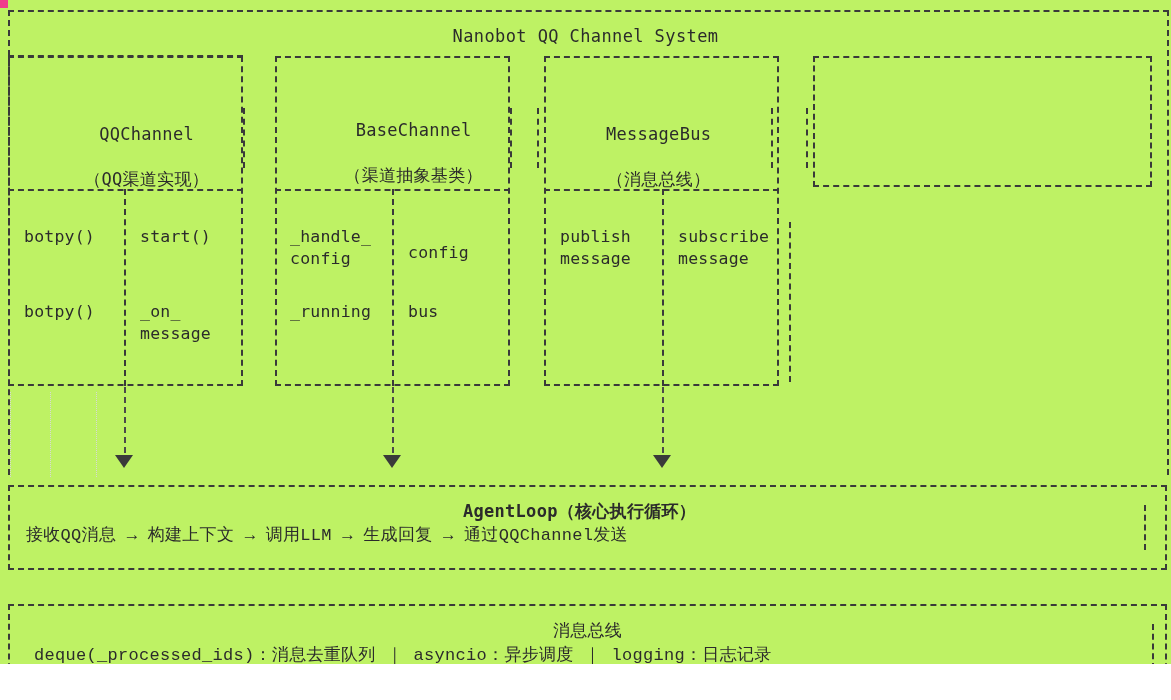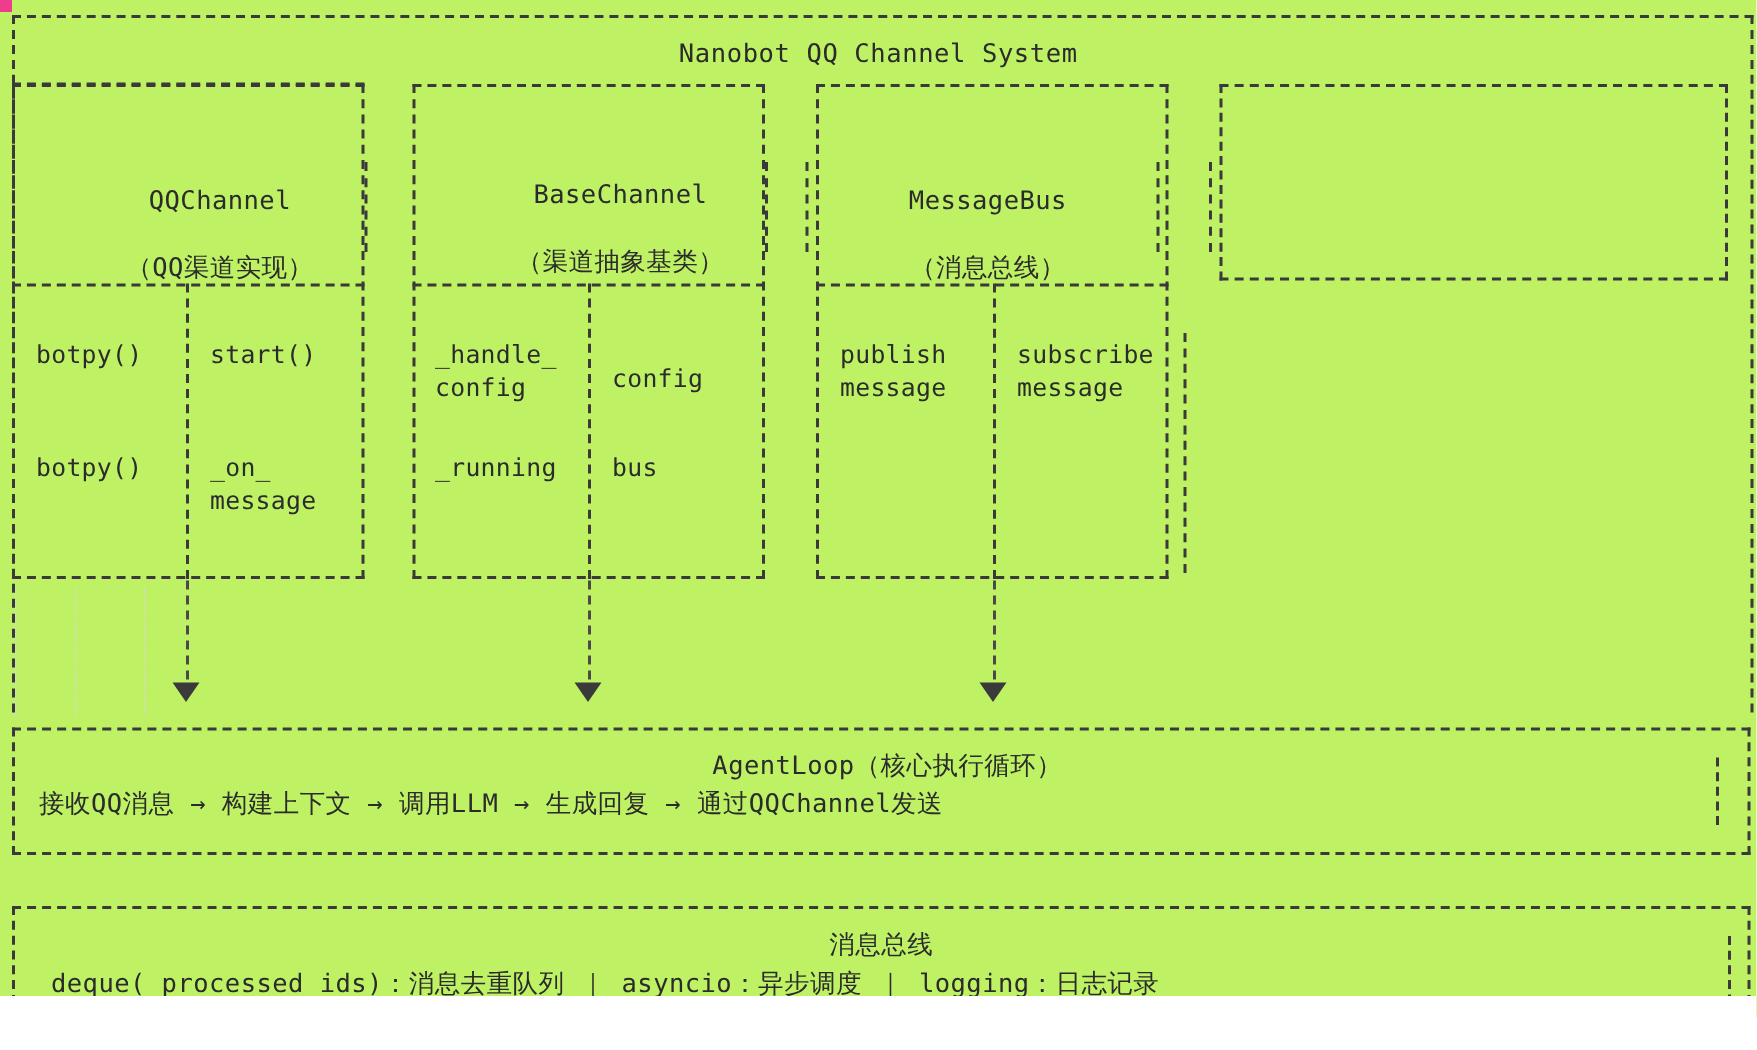--- a/index.html
+++ b/index.html
@@ -43,21 +43,21 @@
   .txt{
     position:absolute;
     white-space:pre;
     line-height:1.34;
     color:#2b2b2b;
   }
   .t-title{ font-size:17px; letter-spacing:0.4px; }
   .t-head{ font-size:17px; text-align:center; letter-spacing:0.3px;}
   .t-cell{ font-size:16.5px; letter-spacing:0.2px; }
   .t-loop{ font-size:17px; letter-spacing:0.3px;}
-  .t-flow{ font-size:17px; letter-spacing:0.3px;}
+  .t-flow{ font-size:17px; letter-spacing:0.3px;font-family:Liberation Mono, monospace;}
   .center{ text-align:center; }
 
   
   .arrow{
     position:absolute;
     width:0;height:0;
     border-left:9px solid transparent;
     border-right:9px solid transparent;
     border-top:13px solid #3a3a3a;
   }
@@ -155,21 +155,21 @@
 
   <div class="arrow-stem" style="left:392px;top:387px;height:66px;"></div>
   <div class="arrow" style="left:383px;top:455px;"></div>
 
   <div class="arrow-stem" style="left:662px;top:387px;height:66px;"></div>
   <div class="arrow" style="left:653px;top:455px;"></div>
 
   <div class="box" style="left:8px;top:485px;width:1159px;height:85px;"></div>
   <div class="line-v" style="left:1144px;top:505px;height:45px;"></div>
 
-  <div class="txt t-loop center" style="left:12px;top:500px;width:1159px;">AgentLoop（核心执行循环）</div>
+  <div class="txt t-loop center" style="left:0;top:500px;width:1159px;font-weight:bold;">AgentLoop（核心执行循环）</div>
   <div class="txt t-flow" style="left:26px;top:525px;">接收QQ消息 → 构建上下文 → 调用LLM → 生成回复 → 通过QQChannel发送</div>
 
   <div class="box" style="left:8px;top:604px;width:1159px;height:85px;"></div>
   <div class="line-v" style="left:1152px;top:624px;height:45px;"></div>
 
   <div class="txt t-loop center" style="left:8px;top:619px;width:1159px;">消息总线</div>
   <div class="txt t-flow" style="left:34px;top:645px;">deque(_processed_ids)：消息去重队列 ｜ asyncio：异步调度 ｜ logging：日志记录</div>
 
 </div>
 

